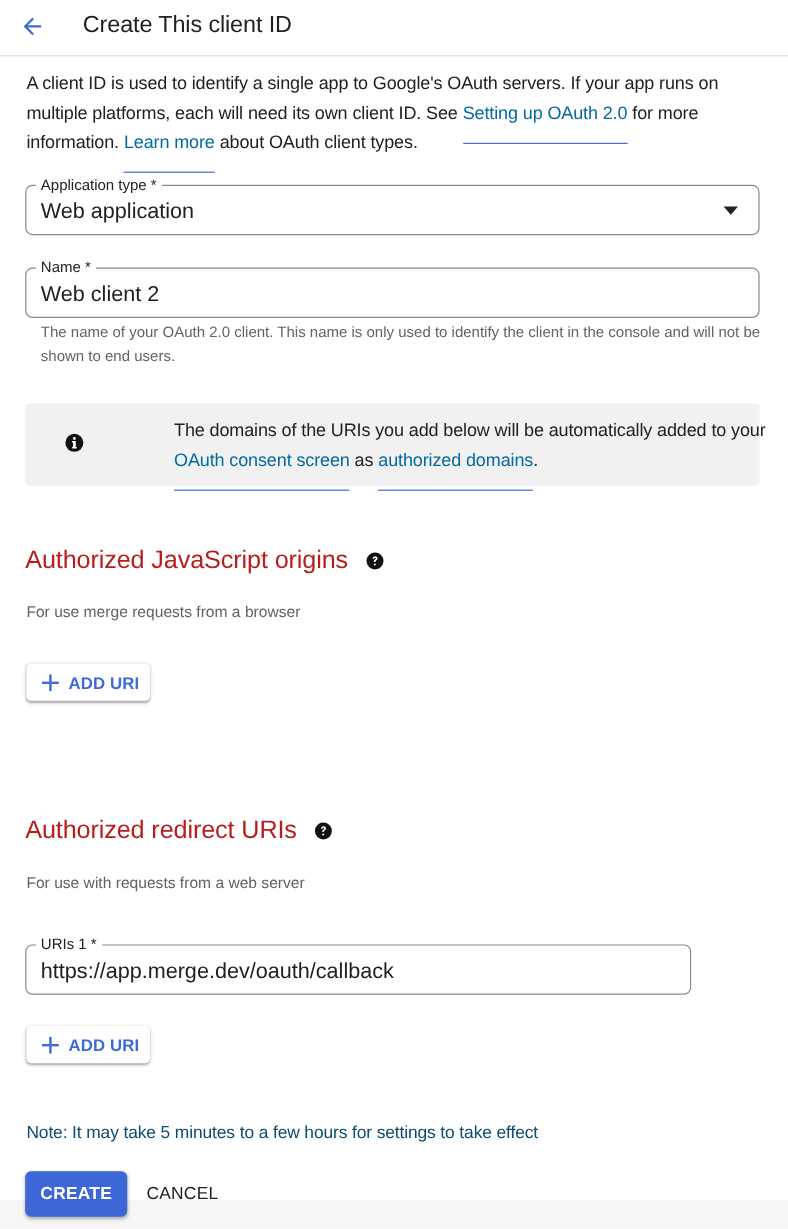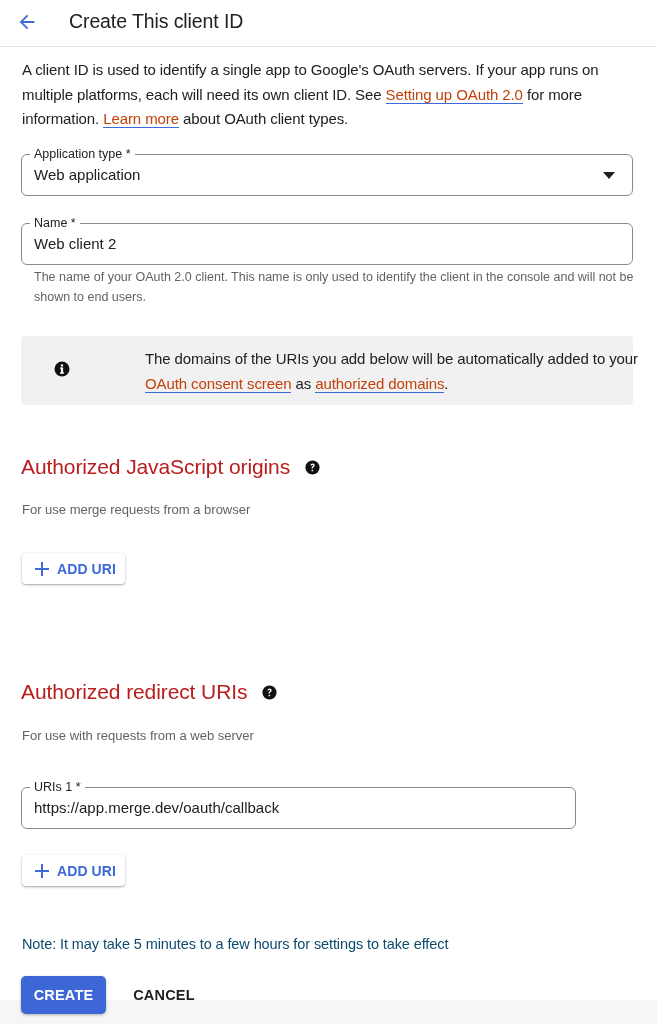--- a/index.html
+++ b/index.html
@@ -4,25 +4,25 @@
 <style>
   * { box-sizing: border-box; margin: 0; padding: 0; }
   html, body { width: 657px; height: 1024px; overflow: hidden; background: #ffffff; }
   body { font-family: "Liberation Sans", "DejaVu Sans", sans-serif; color: #202124; position: relative; }
 
   .header { position: absolute; left: 0; top: 0; width: 657px; height: 47px; display: flex; align-items: center; border-bottom: 1px solid #e4e4e4; background: #fff; }
   .back-btn { position: absolute; left: 14px; top: 9px; width: 26px; height: 26px; display: flex; align-items: center; justify-content: center; cursor: pointer; }
   .page-title { position: absolute; left: 69px; top: 10px; font-size: 19.5px; color: #202124; font-weight: 400; letter-spacing: -0.1px; }
 
   .intro { position: absolute; left: 22px; top: 58px; width: 625px; font-size: 15px; line-height: 24.5px; color: #202124; letter-spacing: -0.1px; }
-  a.lnk { color: #c2410c; text-decoration: none; border-bottom: 1.5px solid #3d6ad7; padding-bottom: 0px; cursor: pointer; }
+  a.lnk { color: #0369a1; text-decoration: none; border-bottom: 1.5px solid #3d6ad7; padding-bottom: 16px; cursor: pointer; }
 
   .field { position: absolute; left: 21px; width: 612px; height: 42px; border: 1px solid #8a8a8a; border-radius: 6px; background: #fff; }
   .field-label { position: absolute; left: 8px; top: -9px; background: #fff; padding: 0 4px; font-size: 12.5px; color: #202124; line-height: 16px; }
-  .field-value { position: absolute; left: 12px; top: 11px; font-size: 15px; color: #202124; }
+  .field-value { position: absolute; left: 12px; top: 11px; font-size: 18px; color: #202124; }
   .dropdown-arrow { position: absolute; right: 17px; top: 17px; width: 0; height: 0; border-left: 6px solid transparent; border-right: 6px solid transparent; border-top: 7px solid #202124; }
 
   .hint { position: absolute; left: 34px; top: 268px; width: 600px; font-size: 12.5px; line-height: 19.5px; color: #5f6368; }
 
   .infobox { position: absolute; left: 21px; top: 336px; width: 612px; height: 69px; background: #f1f1f1; border-radius: 4px; }
   .info-icon { position: absolute; left: 32px; top: 24px; width: 18px; height: 18px; }
   .info-text { position: absolute; left: 80px; top: 11px; width: 520px; font-size: 15px; line-height: 24.5px; color: #202124; letter-spacing: -0.1px; margin-left: 44px; }
 
   .section-title { position: absolute; left: 21px; font-size: 21px; font-weight: 400; color: #b91c1c; display: flex; align-items: center; letter-spacing: -0.1px; }
   .help-icon { display: inline-block; width: 17px; height: 17px; margin-left: 14px; cursor: pointer; }
@@ -34,21 +34,21 @@
   .plus-icon::before { left: 0; top: 6px; width: 14px; height: 2.2px; }
   .plus-icon::after { left: 6px; top: 0; width: 2.2px; height: 14px; }
   .add-uri-label { margin-left: 8px; font-size: 14px; font-weight: 700; color: #3d6ad7; letter-spacing: 0.1px; }
 
   .uri-field { left: 21px; width: 555px; }
 
   .note { position: absolute; left: 22px; top: 936px; font-size: 14.5px; color: #0c4a6e; letter-spacing: -0.1px; }
 
   .footer { position: absolute; left: 0; top: 1000px; width: 657px; height: 24px; background: #f6f6f6; }
   .create-btn { position: absolute; left: 21px; top: 976px; width: 85px; height: 38px; background: #3d66d6; border-radius: 5px; box-shadow: 0 1px 3px rgba(0,0,0,0.3); color: #fff; font-size: 14.5px; font-weight: 700; display: flex; align-items: center; justify-content: center; cursor: pointer; letter-spacing: 0.2px; }
-  .cancel-btn { position: absolute; left: 120px; top: 976px; width: 88px; height: 38px; color: #202124; font-size: 14.5px; font-weight: 700; display: flex; align-items: center; justify-content: center; cursor: pointer; letter-spacing: 0.2px; text-align: right; }
+  .cancel-btn { position: absolute; left: 108px; top: 976px; width: 88px; height: 38px; color: #202124; font-size: 14.5px; font-weight: 400; display: flex; align-items: center; justify-content: center; cursor: pointer; letter-spacing: 0.2px; text-align: right; }
 </style>
 </head>
 <body>
 
 <div class="header">
   <div class="back-btn">
     <svg width="22" height="22" viewBox="0 0 24 24">
       <path d="M20 11H7.83l5.59-5.59L12 4l-8 8 8 8 1.41-1.41L7.83 13H20v-2z" fill="#3d6ad7"></path>
     </svg>
   </div>

